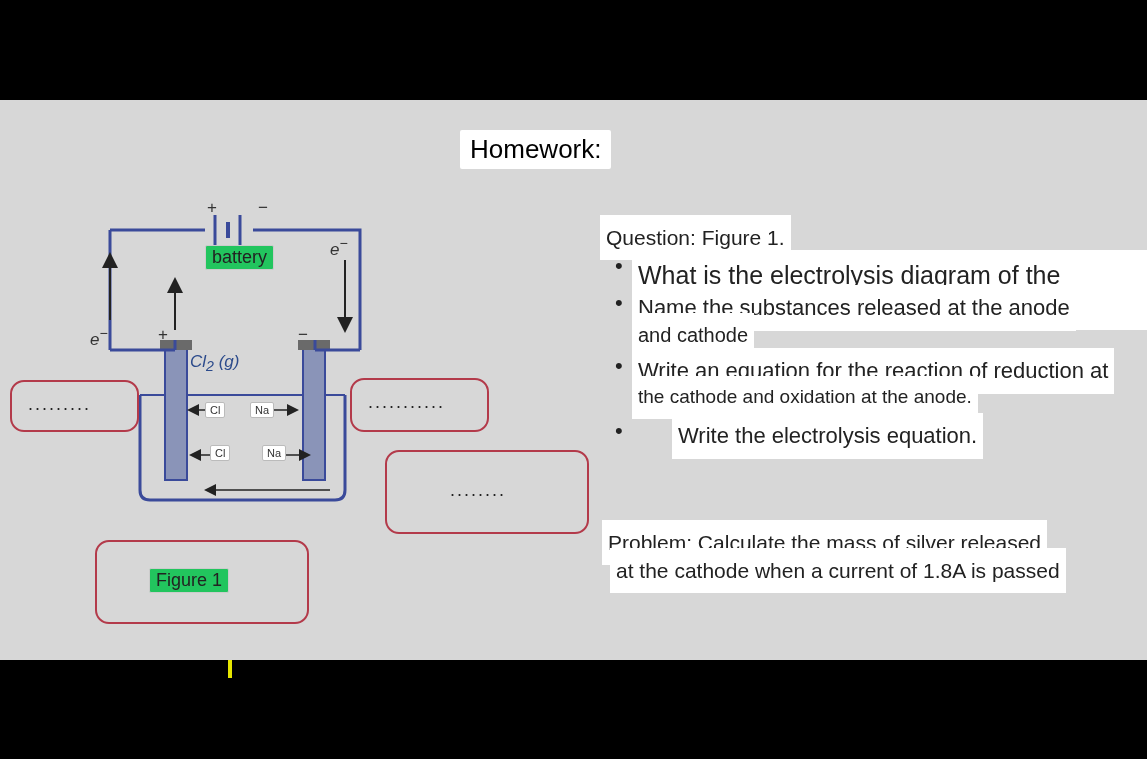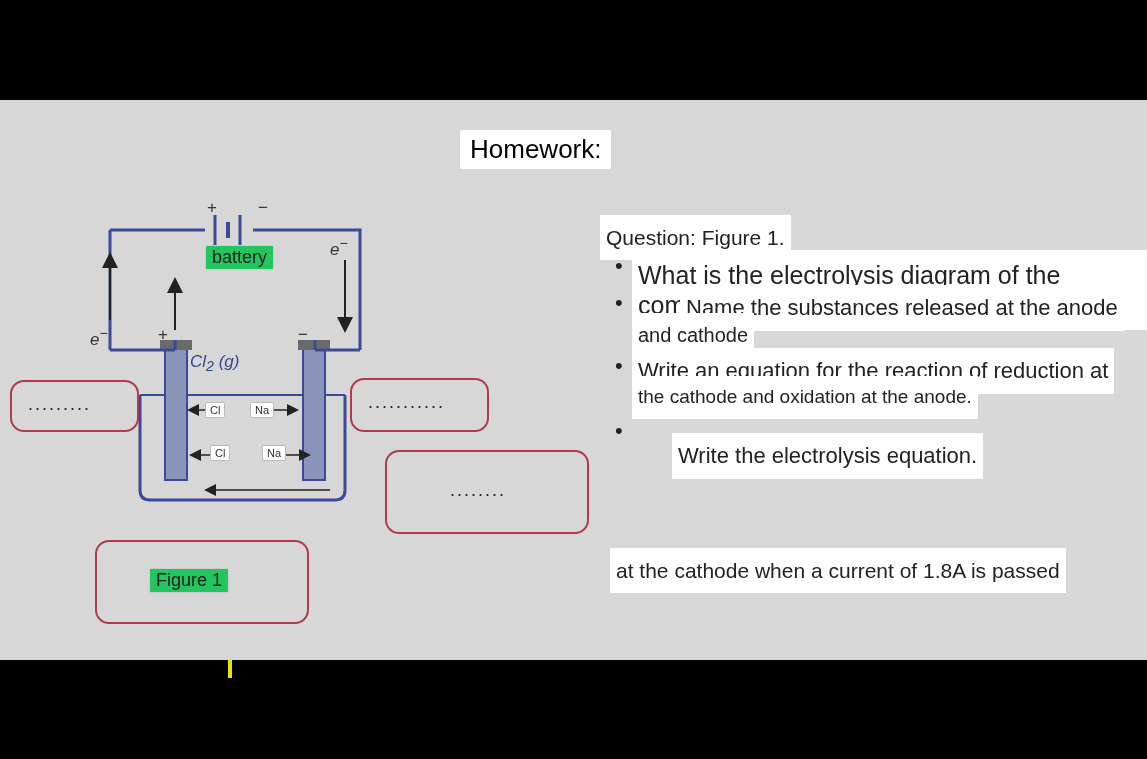--- a/index.html
+++ b/index.html
@@ -26,30 +26,31 @@
 <div class="slide">
 
   <div class="title">Homework:</div>
 
   <div class="rblock" style="left:600px;top:115px;">Question: Figure 1.</div>
 
   <div class="bullet" style="left:615px;top:153px;">•</div>
   <div class="rblock" style="left:632px;top:150px;font-size:25px;">What is the electrolysis diagram of the compound?</div>
 
   <div class="bullet" style="left:615px;top:190px;">•</div>
-  <div class="rblock big" style="left:632px;top:185px;margin-left:48px;">Name the substances released at the anode</div>
+  <div class="rblock big" style="left:632px;top:185px;">Name the substances released at the anode</div>
   <div class="rblock" style="left:632px;top:213px;font-size:20px;">and cathode</div>
 
   <div class="bullet" style="left:615px;top:253px;">•</div>
   <div class="rblock big" style="left:632px;top:248px;">Write an equation for the reaction of reduction at</div>
   <div class="rblock" style="left:632px;top:276px;font-size:19px;">the cathode and oxidation at the anode.</div>
 
   <div class="bullet" style="left:615px;top:318px;">•</div>
-  <div class="rblock big" style="left:672px;top:313px;margin-top:20px;">Write the electrolysis equation.</div>
+  <div class="rblock big" style="left:672px;top:313px;">Write the electrolysis equation.</div>
 
+  <div class="rblock" style="left:602px;top:420px;font-size:21px;">Problem: Calculate the mass of silver released</div>
   <div class="rblock" style="left:610px;top:448px;font-size:21px;">at the cathode when a current of 1.8A is passed</div>
 
   <div class="diag">
 
     <svg width="580" height="470">
 
       <path d="M100 50 L100 170 M100 50 L195 50 M243 50 L350 50 L350 170" stroke="#3a4a9a" stroke-width="3" fill="none"></path>
 
       <line x1="205" y1="35" x2="205" y2="65" stroke="#3a4a9a" stroke-width="3"></line>
       <line x1="218" y1="42" x2="218" y2="58" stroke="#3a4a9a" stroke-width="4"></line>

